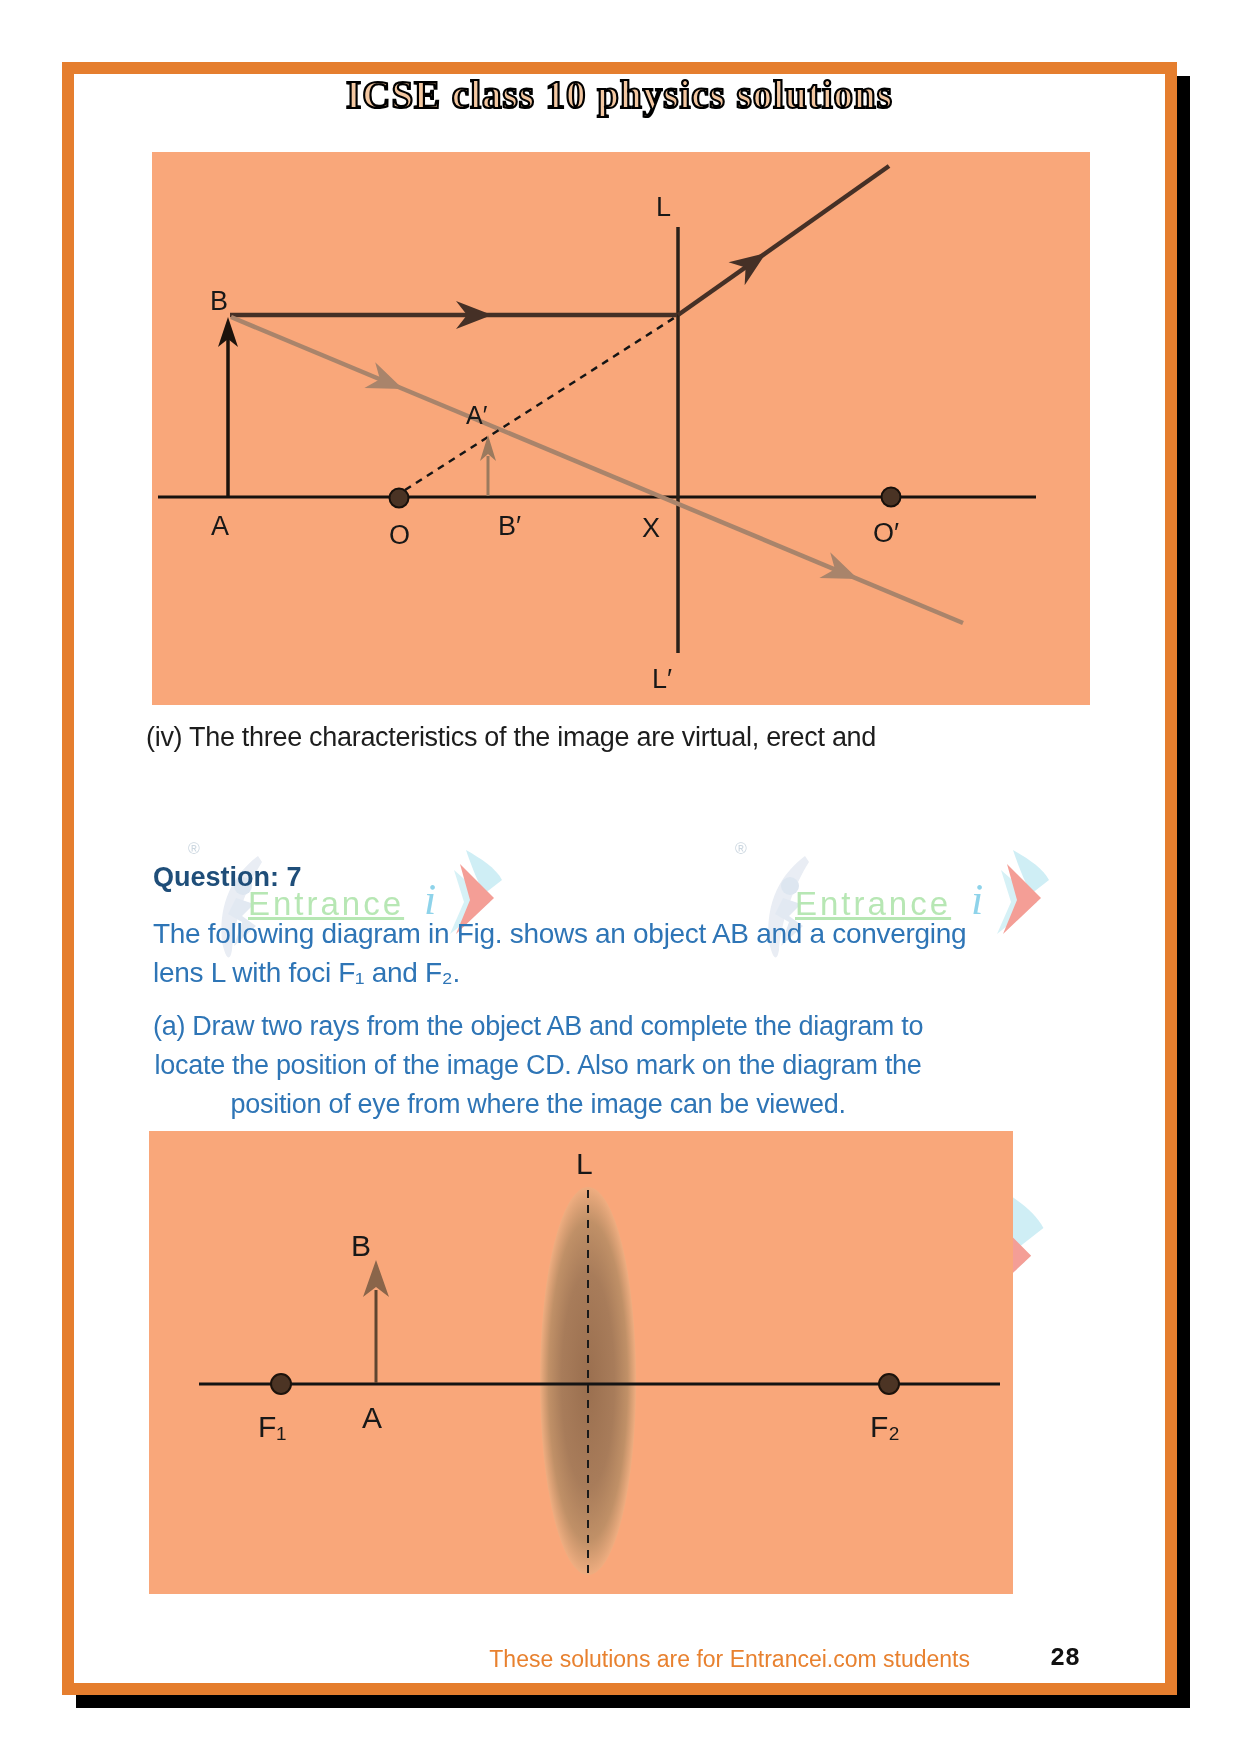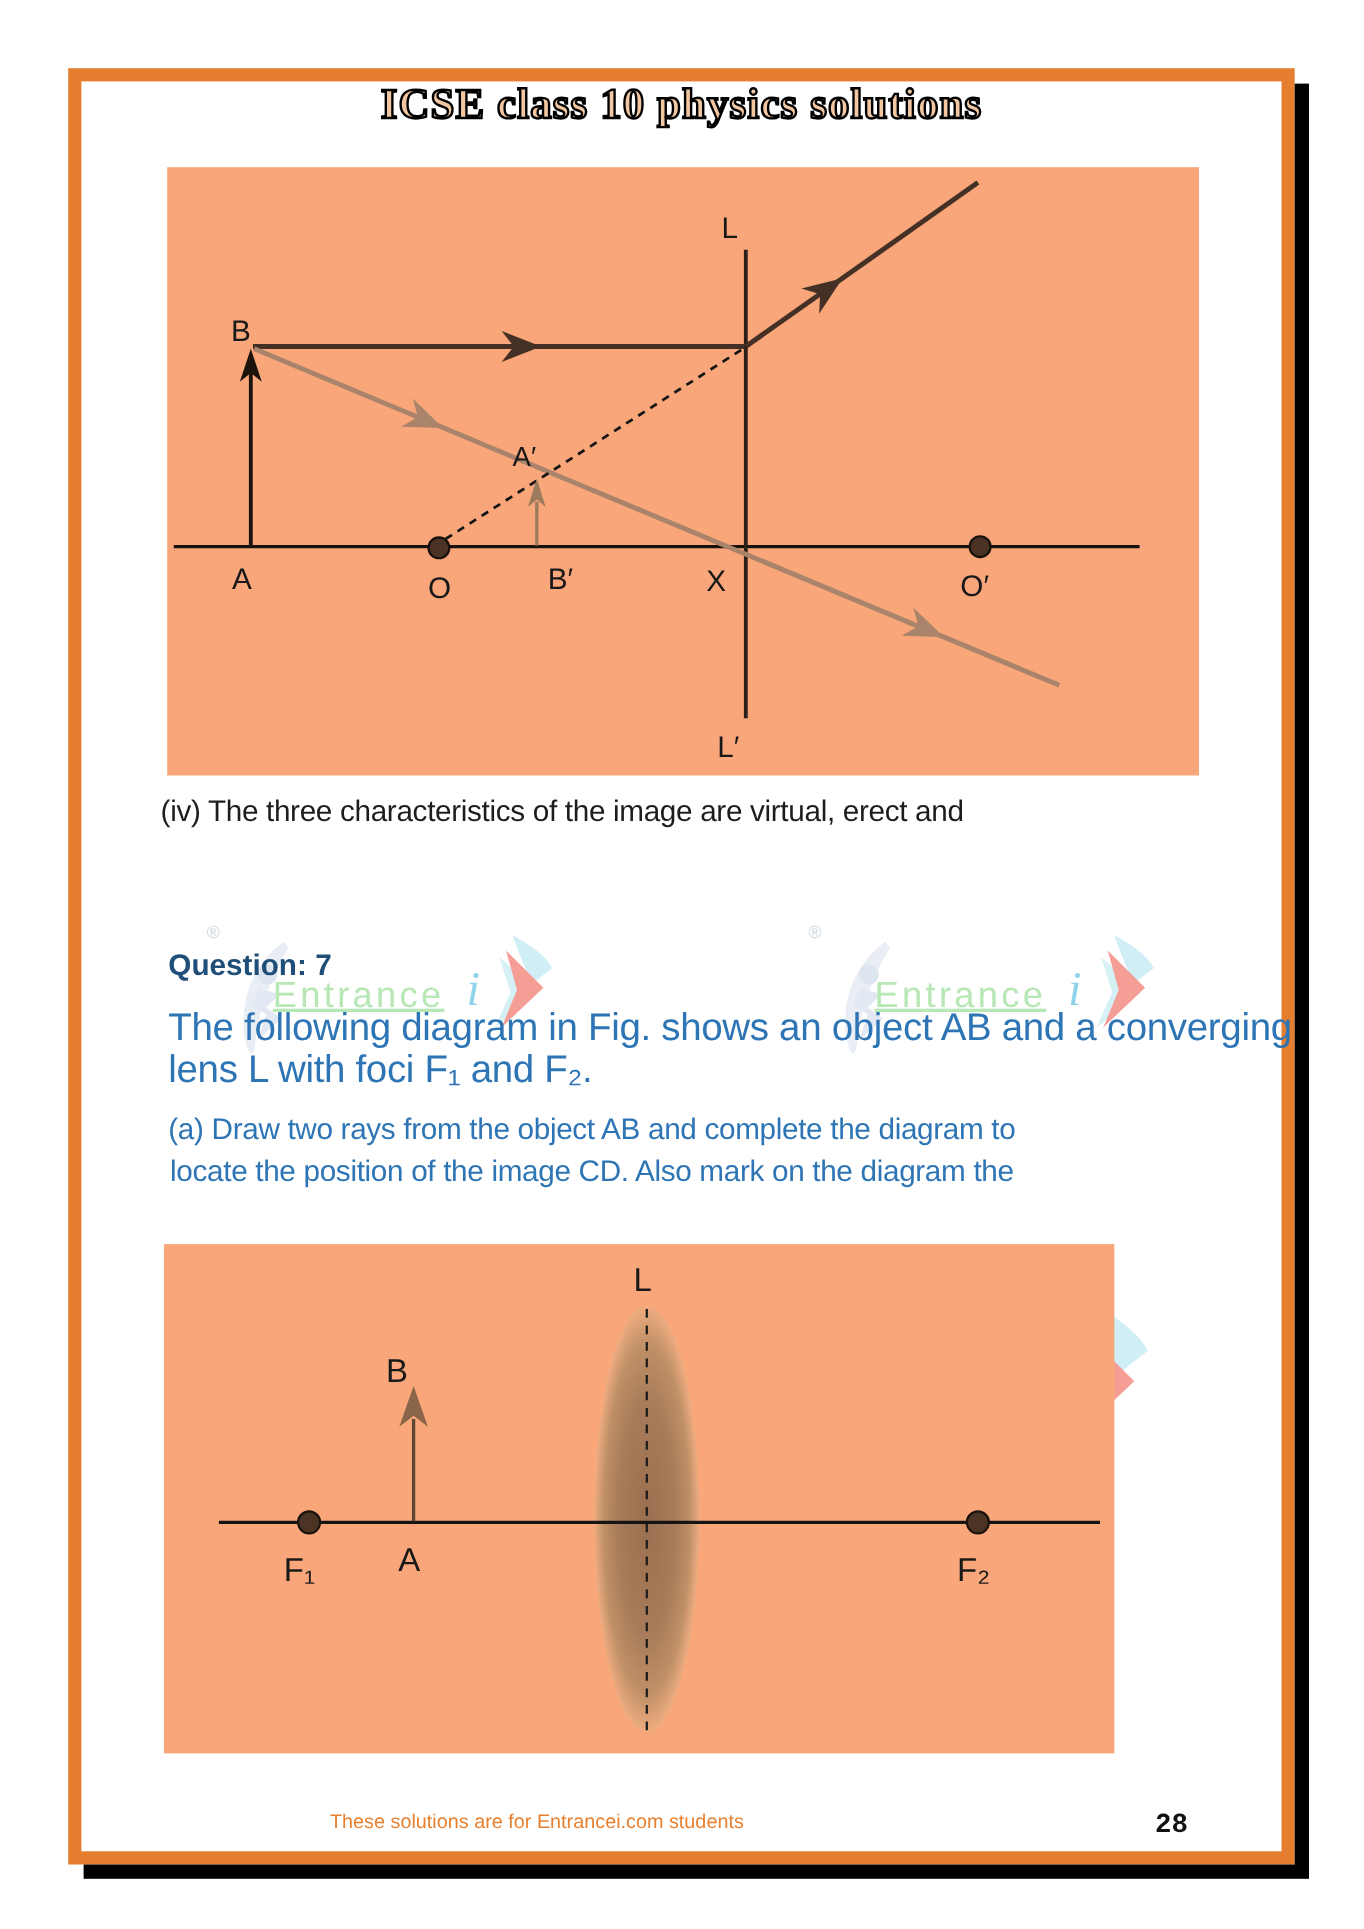--- a/index.html
+++ b/index.html
@@ -17,35 +17,35 @@
 
   .diagram { position:absolute; background:#F9A77A; z-index:2; }
   #diagram1 { left:152px; top:152px; width:938px; height:553px; }
   #diagram2 { left:149px; top:1131px; width:864px; height:463px; }
   .diagram svg { display:block; width:100%; height:100%; }
   svg text { font-family:"Liberation Sans","DejaVu Sans",sans-serif; fill:#181818; }
 
   .txt { position:absolute; z-index:3; }
   .iv-block { left:146px; top:717px; font-size:27px; line-height:40px; color:#1d1d1d; letter-spacing:-0.3px; }
   .q-heading { left:153px; top:862px; font-size:27px; font-weight:700; color:#1F4E79; }
-  .q-intro { left:153px; top:914px; font-size:35px; line-height:39px; color:#2E75B6; letter-spacing:-0.3px; }
+  .q-intro { left:153px; top:914px; font-size:28px; line-height:39px; color:#2E75B6; letter-spacing:-0.3px; }
   .q-parta { left:153px; top:1007px; font-size:27px; line-height:39px; color:#2E75B6; letter-spacing:-0.3px;text-align:center; }
 
   .watermark { position:absolute; top:840px; width:390px; height:125px; z-index:1; }
   #wm1 { left:168px; } #wm2 { left:715px; }
   .wm-reg { position:absolute; left:20px; top:0px; font-size:16px; color:#ccd7e0; }
   .wm-figure { position:absolute; left:28px; top:10px; width:95px; height:112px; }
   .wm-text { position:absolute; left:80px; top:45px; font-size:33px; letter-spacing:3px; color:#b7e7b4;text-decoration:underline; }
   .wm-i { position:absolute; left:256px; top:34px; font-family:"Liberation Serif","DejaVu Serif",serif;
           font-style:italic; font-size:44px; color:#8ed3ea; }
   .wm-swoosh { position:absolute; left:278px; top:10px; width:58px; height:86px; }
   .wm-swoosh-big { position:absolute; left:952px; top:1182px; width:100px; height:132px; z-index:1; }
 
-  .footer-note { position:absolute; left:300px; top:1646px; width:670px; text-align:left;
-                 font-size:18px; color:#E8812F; z-index:3; }
+  .footer-note { position:absolute; left:300px; top:1646px; width:670px; text-align:right;
+                 font-size:23px; color:#E8812F; z-index:3; }
   .page-number { position:absolute; left:1050px; top:1644px; font-size:25px; font-weight:700; color:#111; z-index:3;font-family:Liberation Mono, monospace; }
 </style>
 </head>
 <body>
 
 <div class="frame"></div>
 <div class="shadow-right"></div>
 <div class="shadow-bottom"></div>
 
 <div class="page-title">ICSE class 10 physics solutions</div>
@@ -133,20 +133,21 @@
 <div class="txt q-heading">Question: 7</div>
 
 <div class="txt q-intro">
   <div>The following diagram in Fig. shows an object AB and a converging</div>
   <div>lens L with foci F₁ and F₂.</div>
 </div>
 
 <div class="txt q-parta">
   <div>(a) Draw two rays from the object AB and complete the diagram to</div>
   <div>locate the position of the image CD. Also mark on the diagram the</div>
+  <div>position of eye from where the image can be viewed.</div>
 </div>
 
 <div class="diagram" id="diagram2">
   <svg viewBox="149 1131 864 463">
     <defs>
       <radialGradient id="lensGrad" cx="50%" cy="50%" r="50%">
         <stop offset="0%" stop-color="#9a6f4f"></stop>
         <stop offset="55%" stop-color="#a87c5a"></stop>
         <stop offset="82%" stop-color="#c09067"></stop>
         <stop offset="100%" stop-color="#efad80"></stop>

